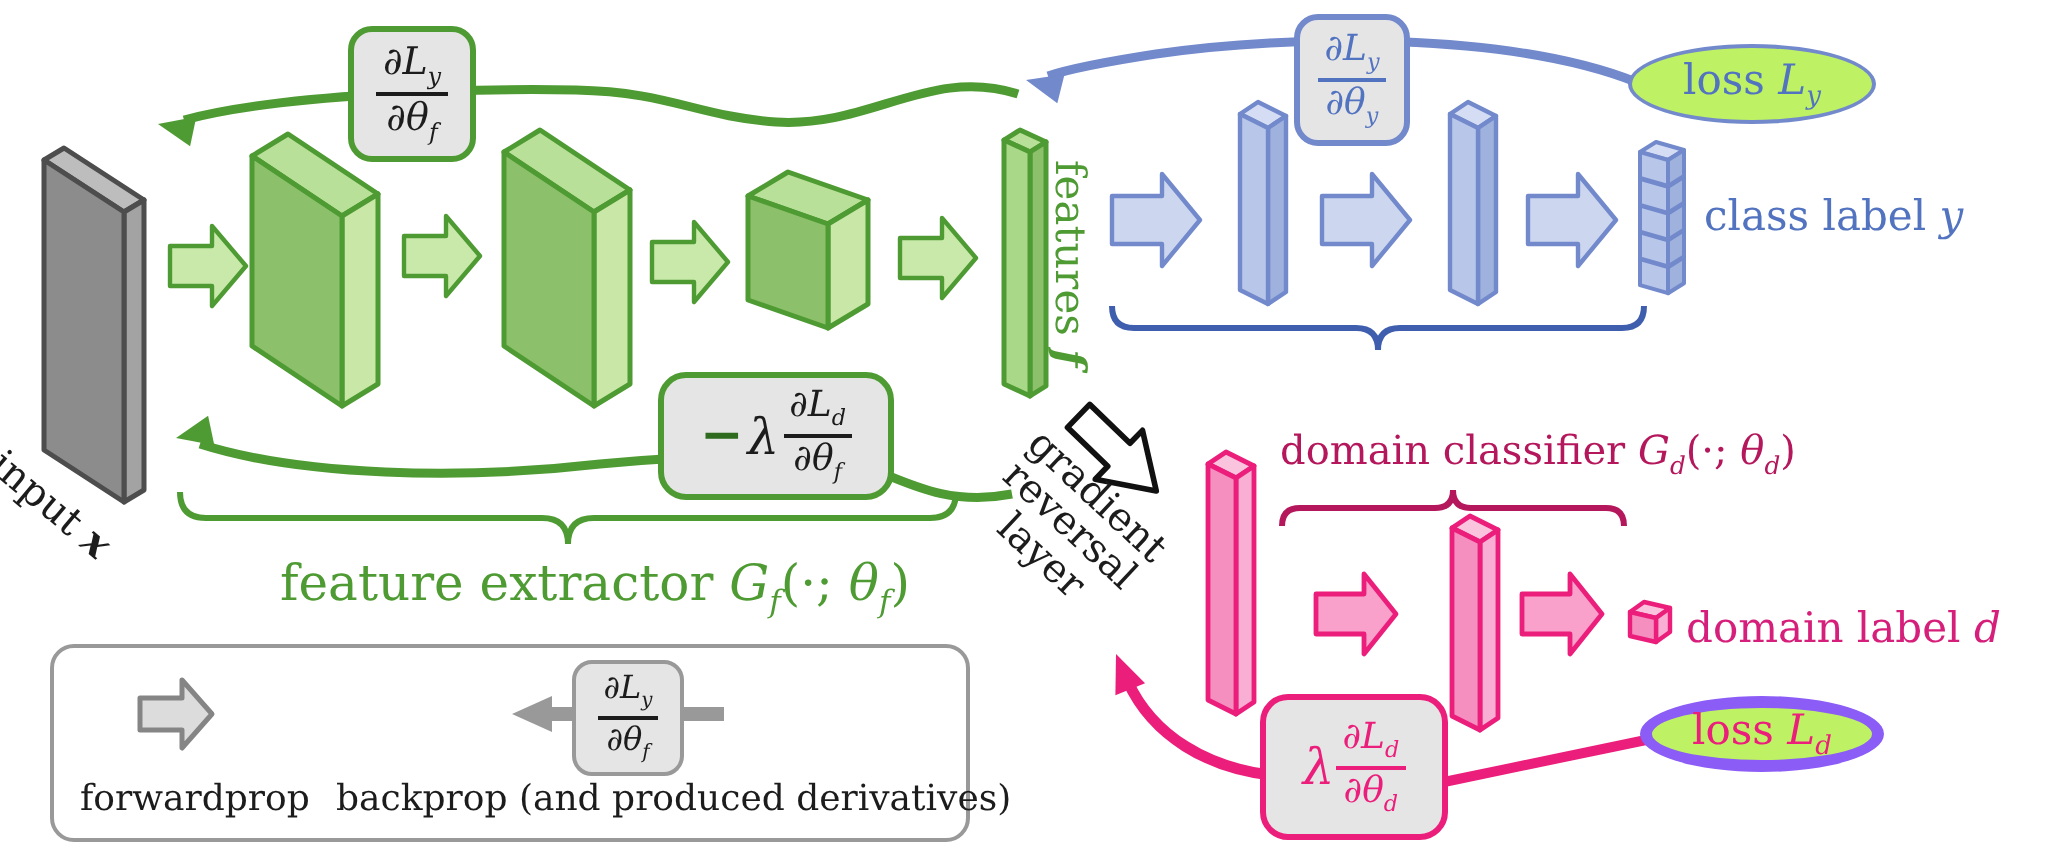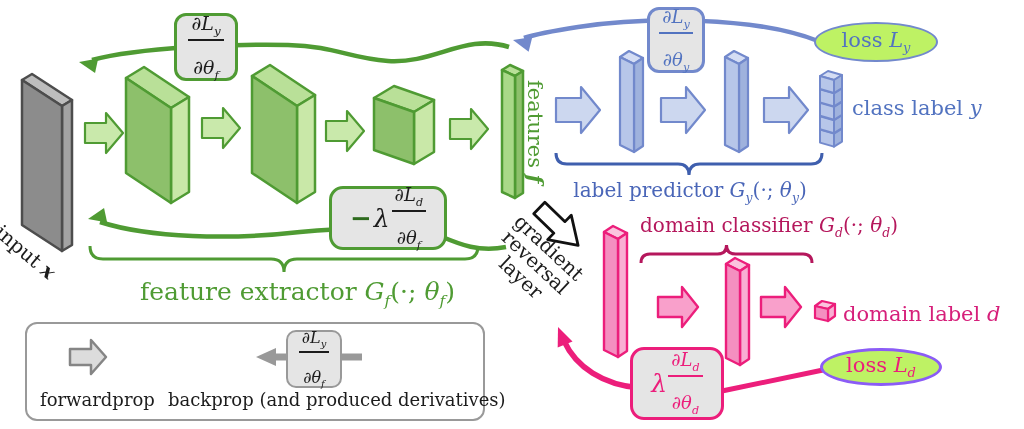--- a/index.html
+++ b/index.html
@@ -4,21 +4,21 @@
 <style>
   html,body{margin:0;padding:0;background:#fff;}
   .stage{position:relative;width:1024px;height:429px;background:#fff;
          font-family:"DejaVu Serif",serif;color:#1c1c1c;overflow:hidden;}
   .stage svg{position:absolute;left:0;top:0;}
   .abs{position:absolute;}
   .mathbox{position:absolute;background:#e5e5e5;display:flex;align-items:center;
            justify-content:center;box-sizing:border-box;}
   .frac{display:inline-flex;flex-direction:column;align-items:center;line-height:1.08;}
   .frac .num{border-bottom:2px solid currentColor;padding:0 3px 1px;}
-  .frac .den{padding-top:16px;}
+  .frac .den{padding-top:1px;}
   .it{font-style:italic;}
   sub{font-size:0.62em;}
   .grn{color:#4f9b33;}
   .blu{color:#5273c0;}
   .blu2{color:#4a66b8;}
   .pnk{color:#ec1e7b;}
   .crm{color:#b5175c;}
   .ellipse{position:absolute;border-radius:50%;display:flex;align-items:center;
            justify-content:center;background:#bef264;box-sizing:border-box;}
   .ctr{text-align:center;}
@@ -188,21 +188,21 @@
   <span class="it" style="font-size:25px;line-height:1;">λ</span>
   <span class="frac">
     <span class="num"><span class="it">∂L</span><sub class="it">d</sub></span>
     <span class="den"><span class="it">∂θ</span><sub class="it">d</sub></span>
   </span>
 </div>
 
 <div class="ellipse blu" style="left:814px;top:22px;width:124px;height:40px;border:2.5px solid #7289cc;font-size:21px;">
   <span><span>loss </span><span class="it">L</span><sub class="it">y</sub></span>
 </div>
-<div class="ellipse pnk" style="left:820px;top:348px;width:122px;height:38px;border:3px solid #8b5cf6;font-size:21px;">
+<div class="ellipse pnk" style="left:820px;top:348px;width:122px;height:38px;border:6px solid #8b5cf6;font-size:21px;">
   <span><span>loss </span><span class="it">L</span><sub class="it">d</sub></span>
 </div>
 
 <div class="abs" style="left:6px;top:220px;font-size:20px;transform:rotate(40deg);transform-origin:0 0;white-space:nowrap;">
   <span>input </span><b class="it">x</b>
 </div>
 
 <div class="abs grn" style="left:523px;top:80px;height:130px;font-size:21px;writing-mode:vertical-rl;white-space:nowrap;">
   <span>features </span><b class="it">f</b>
 </div>
@@ -210,23 +210,20 @@
 <div class="abs ctr" style="left:487px;top:232px;width:96px;font-size:20px;line-height:1.02;transform:rotate(43deg);transform-origin:50% 50%;">
   <div>gradient</div>
   <div>reversal</div>
   <div>layer</div>
 </div>
 
 <div class="abs grn ctr" style="left:140px;top:277px;width:300px;font-size:25px;white-space:nowrap;">
   <span>feature extractor </span><span class="it">G</span><sub class="it">f</sub><span>(·; </span><span class="it">θ</span><sub class="it">f</sub><span>)</span>
 </div>
 
-<div class="abs blu2 ctr" style="left:560px;top:178px;width:260px;font-size:20px;white-space:nowrap;">
-  <span>label predictor </span><span class="it">G</span><sub class="it">y</sub><span>(·; </span><span class="it">θ</span><sub class="it">y</sub><span>)</span>
-</div>
 
 <div class="abs crm ctr" style="left:632px;top:213px;width:274px;font-size:20px;white-space:nowrap;">
   <span>domain classifier </span><span class="it">G</span><sub class="it">d</sub><span>(·; </span><span class="it">θ</span><sub class="it">d</sub><span>)</span>
 </div>
 
 <div class="abs" style="left:843px;top:302px;font-size:21px;white-space:nowrap;color:#d61f7a;">
   <span>domain label </span><span class="it">d</span>
 </div>
 
 <div class="abs blu" style="left:852px;top:96px;font-size:21px;white-space:nowrap;">

